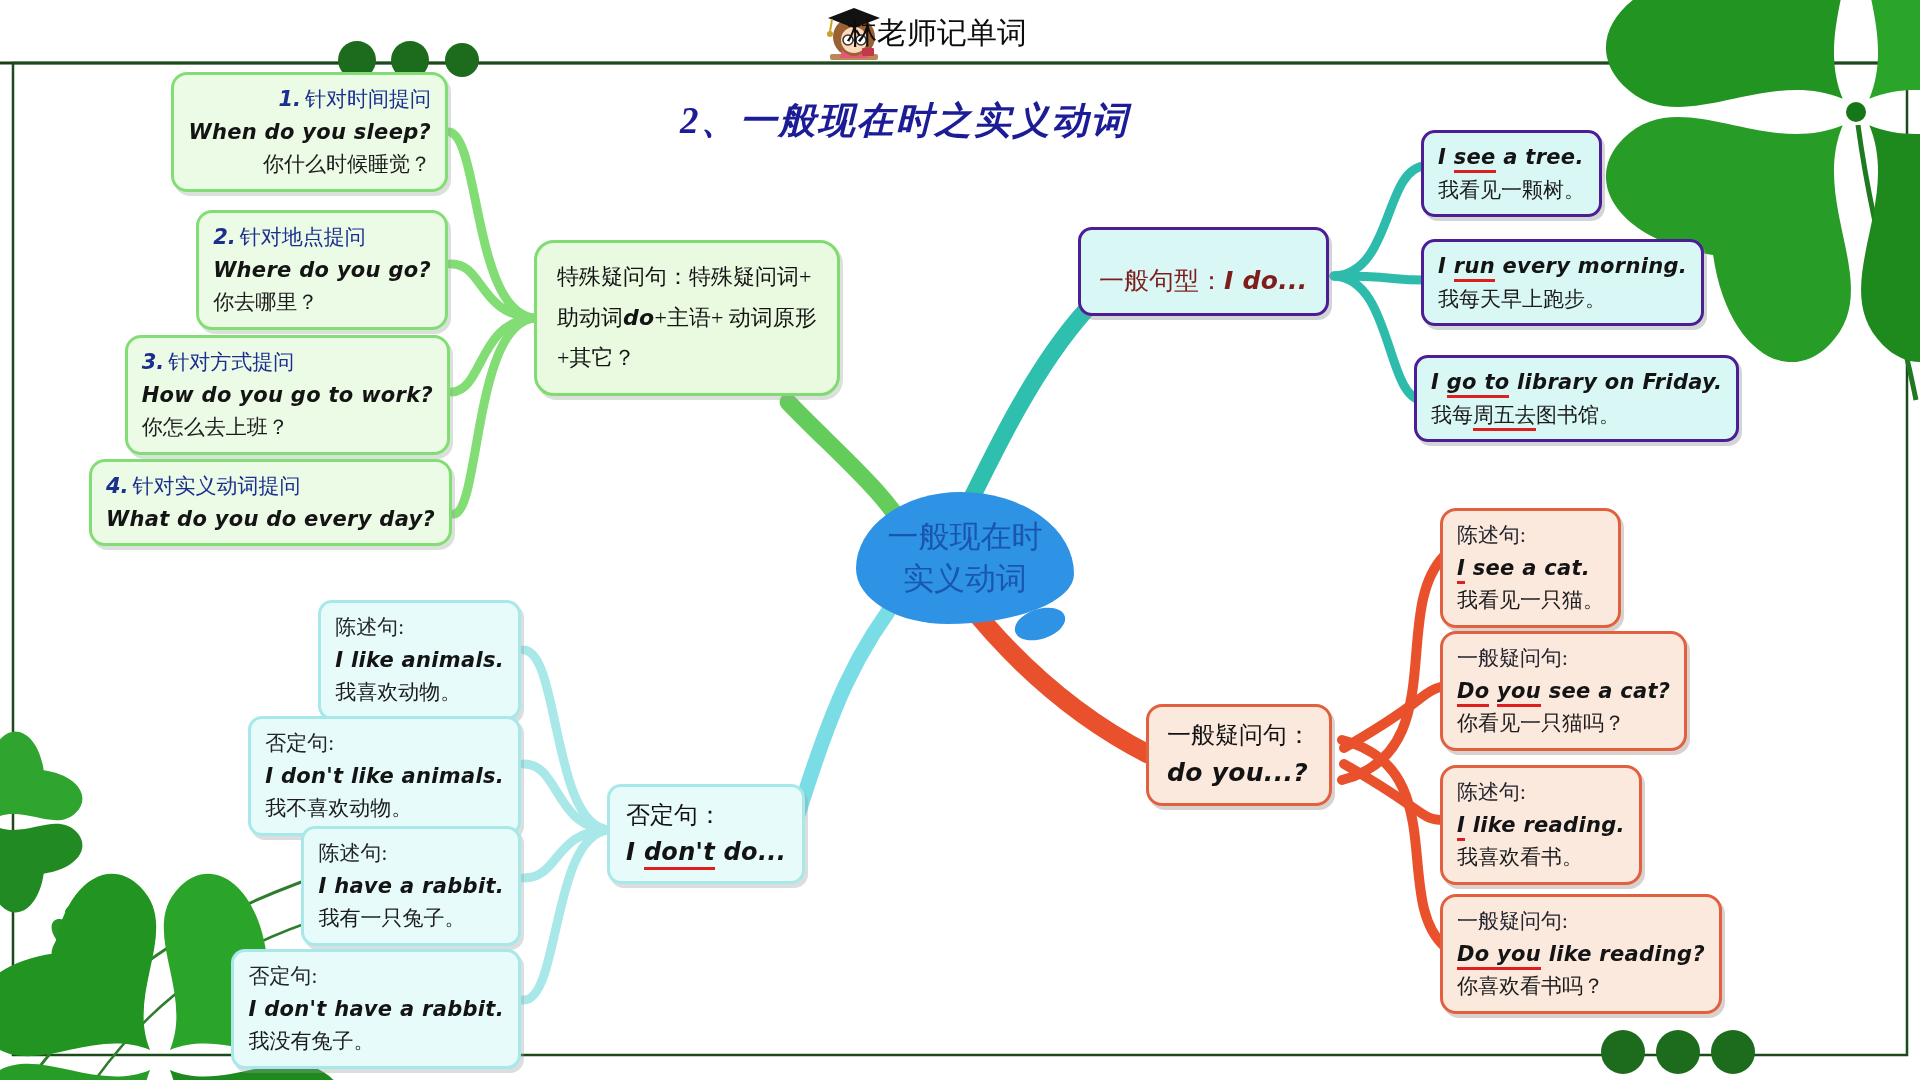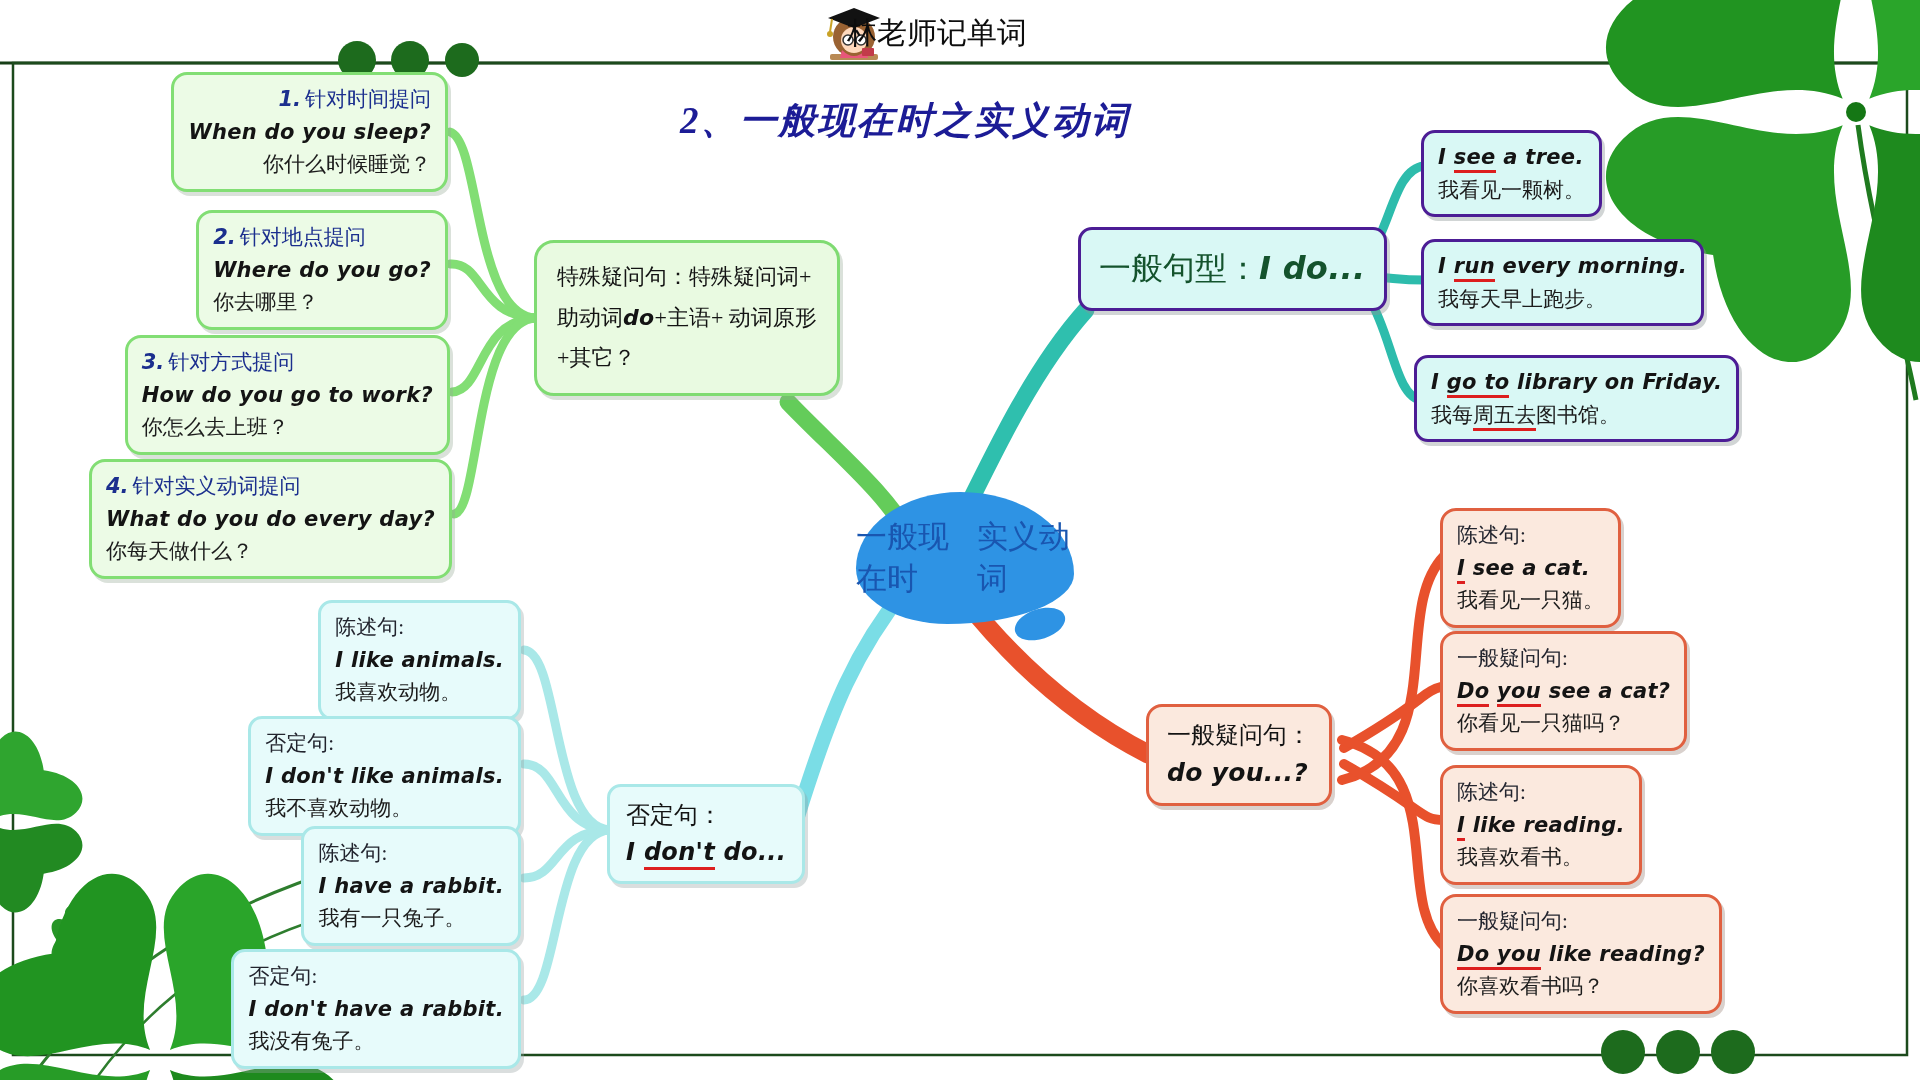--- a/index.html
+++ b/index.html
@@ -25,21 +25,21 @@
   .en{font-size:21px;color:#141414;}
   .zh{font-size:21px;color:#1c1c1c;}
   .big{font-size:22px;color:#131313;line-height:1.85;}
   .u{border-bottom:3px solid #dd1f1f;padding-bottom:1px;}
   
   #brand-text{left:847px;top:13px;font-family:"DejaVu Sans",sans-serif;font-size:30px;color:#0d0d0d;z-index:4;}
   #page-title{left:680px;top:96px;font-size:37px;font-weight:bold;color:#1c1c96;letter-spacing:2px;z-index:3;font-style:italic;}
   
   #center-node{left:856px;top:492px;width:218px;height:132px;background:#2e93e4;z-index:3;
       border-radius:48% 52% 58% 42% / 58% 62% 38% 42%;
-      display:flex;flex-direction:row;align-items:center;justify-content:center;
+      display:flex;flex-direction:column;align-items:center;justify-content:center;
       color:#1956b0;font-size:31px;line-height:1.35;box-shadow:none;padding:0;}
 </style>
 </head>
 <body>
 
 <svg id="decor-svg" width="1920" height="1080" viewBox="0 0 1920 1080">
   <defs>
     <path id="leaf" d="M0,-8 C-14,-42 -62,-44 -62,-78 C-62,-104 -32,-110 0,-86 C32,-110 62,-104 62,-78 C62,-44 14,-42 0,-8 Z"></path>
   </defs>
 
@@ -173,25 +173,24 @@
 
 <div class="node g" style="right:1470px;top:335px;">
   <div class="line"><span class="num">3.</span> <span class="qlabel">针对方式提问</span></div>
   <div class="line en comic">How do you go to work?</div>
   <div class="line zh">你怎么去上班？</div>
 </div>
 
 <div class="node g" style="right:1468px;top:459px;">
   <div class="line"><span class="num">4.</span> <span class="qlabel">针对实义动词提问</span></div>
   <div class="line en comic">What do you do every day?</div>
-  <div class="line zh">你每天做什么？</div>
 </div>
 
 <div class="node t" style="left:1078px;top:227px;padding:10px 18px;">
-  <div class="line" style="font-size:32px;line-height:1.8;color:#14532d;">一般句型：<span class="comic">I do...</span></div>
+  <div class="line" style="font-size:25px;line-height:1.8;color:#7f1d1d;margin-top:18px;">一般句型：<span class="comic">I do...</span></div>
 </div>
 
 <div class="node t" style="left:1421px;top:130px;">
   <div class="line en comic">I <span class="u">see</span> a tree.</div>
   <div class="line zh">我看见一颗树。</div>
 </div>
 
 <div class="node t" style="left:1421px;top:239px;">
   <div class="line en comic">I <span class="u">run</span> every morning.</div>
   <div class="line zh">我每天早上跑步。</div>

